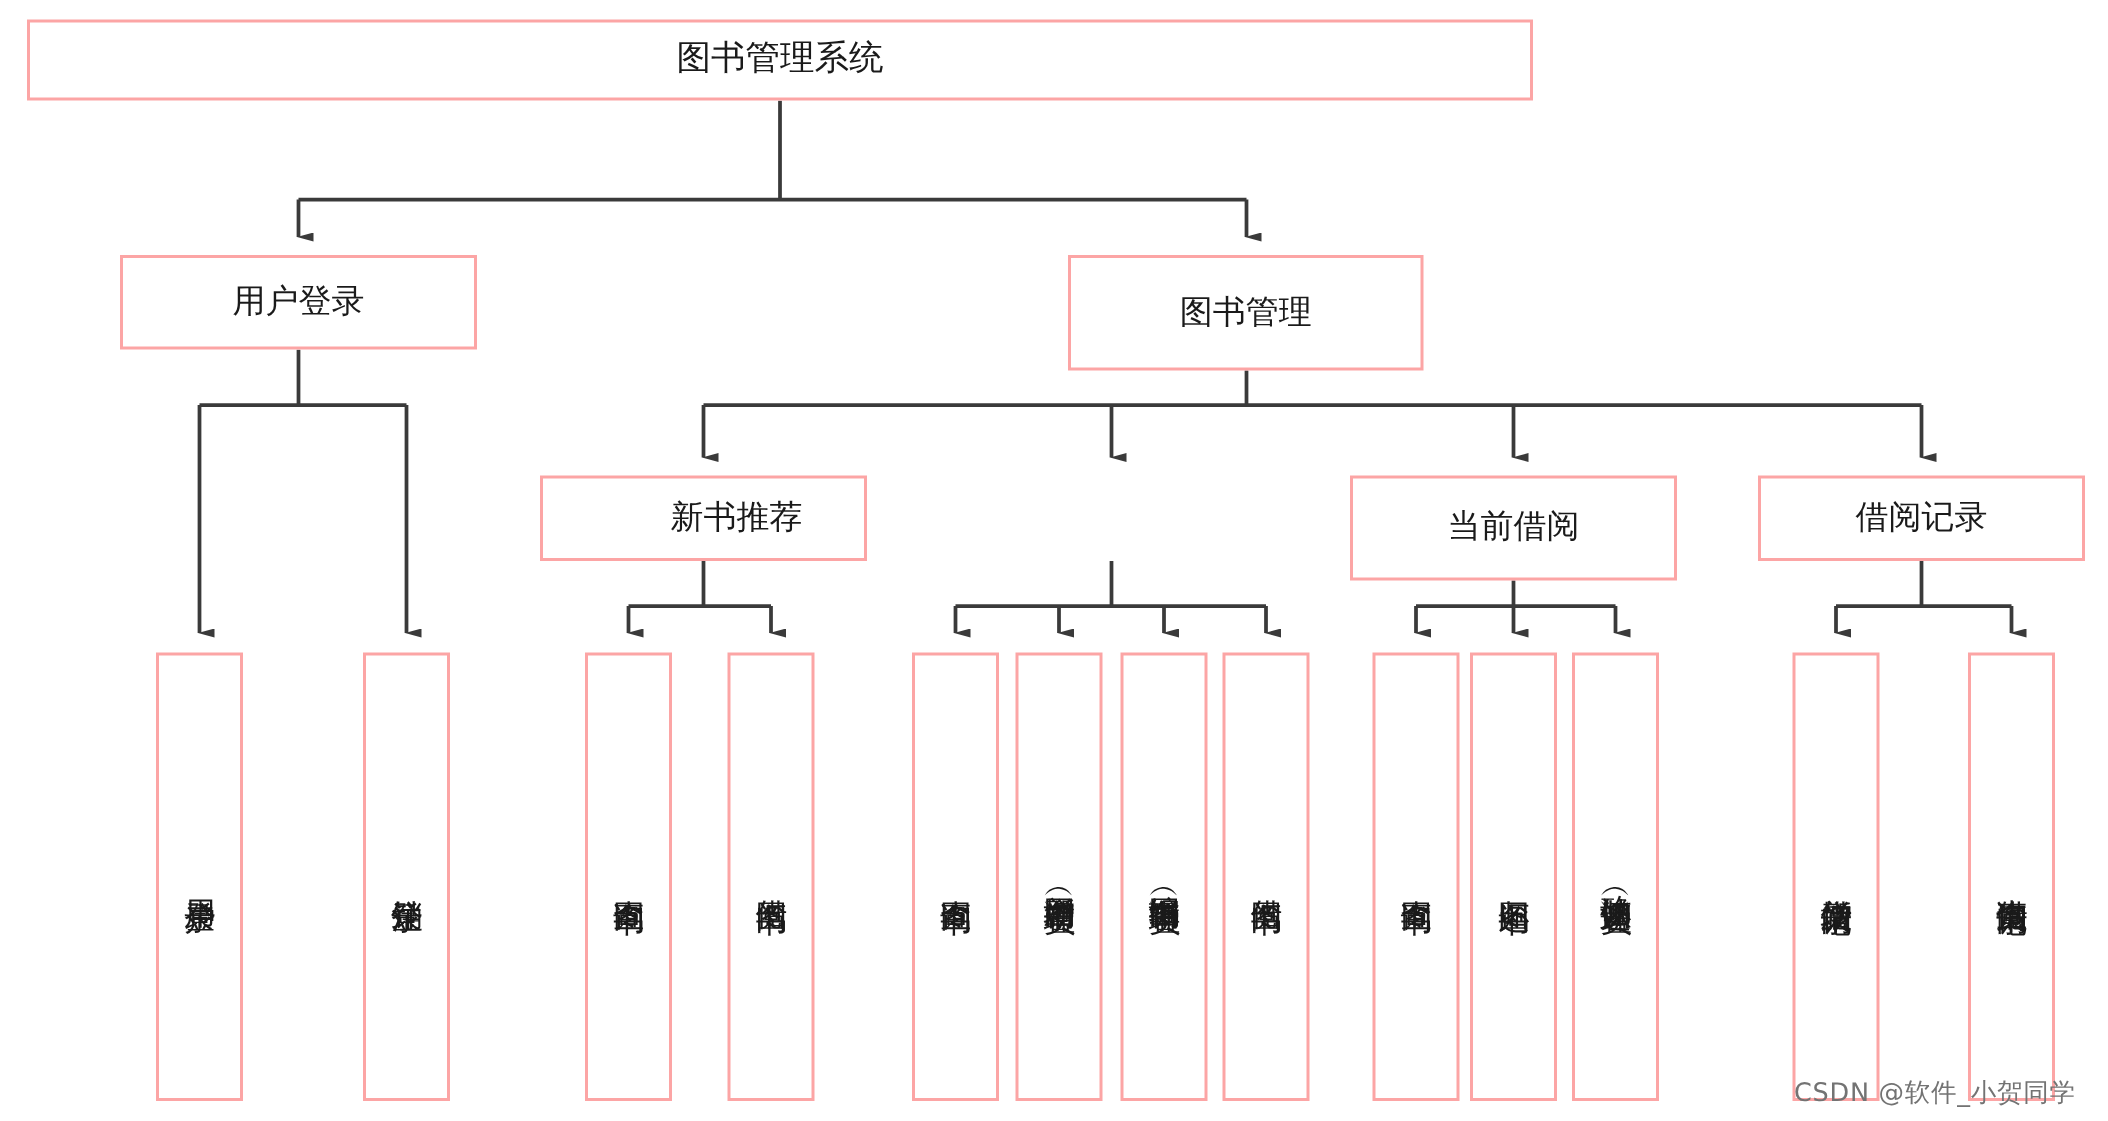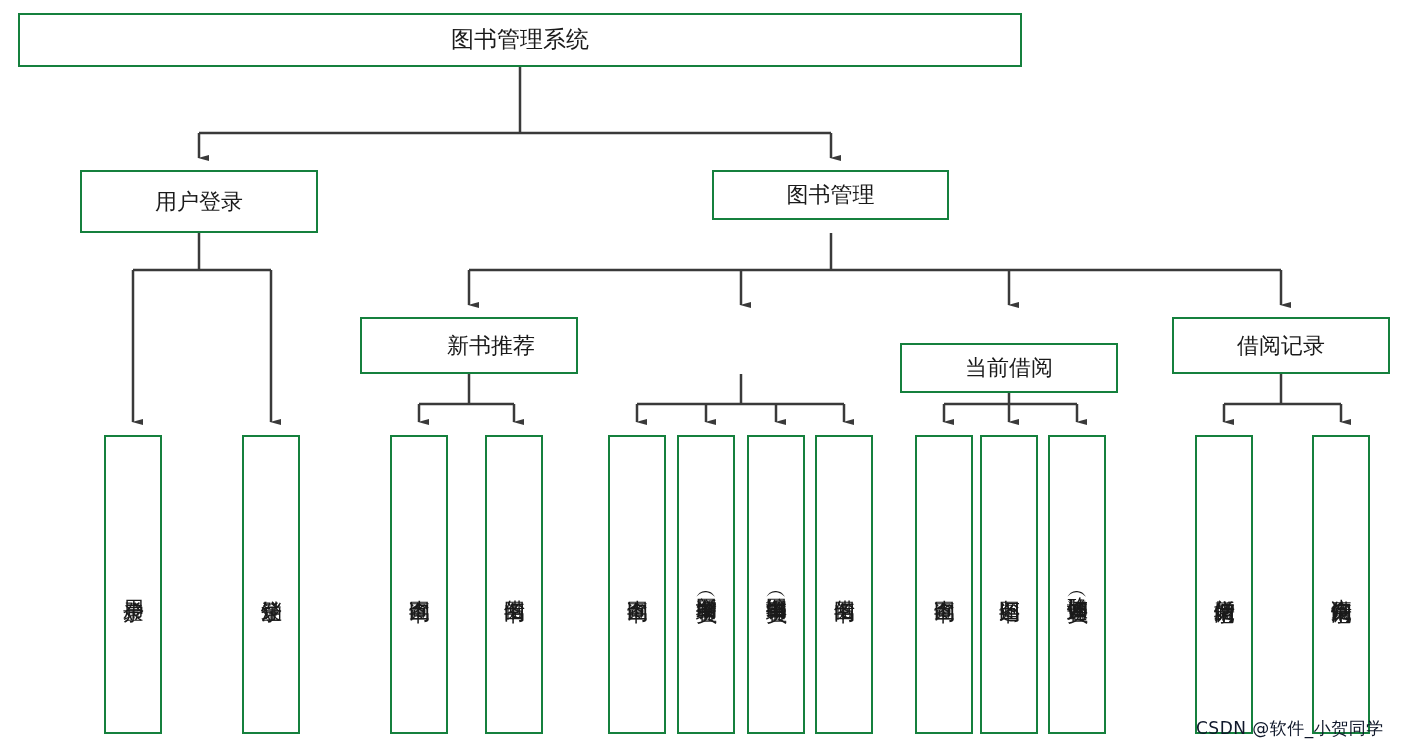--- a/index.html
+++ b/index.html
@@ -22,21 +22,21 @@
     position: absolute;
     left: 0;
     top: 0;
     width: 1405px;
     height: 747px;
     pointer-events: none;
   }
   .node {
     position: absolute;
     box-sizing: border-box;
-    border: 2px solid #15803d;
+    border: 2px solid #fca5a5;
     background: #ffffff;
     display: flex;
     align-items: center;
     justify-content: center;
     color: #1a1a1a;
     line-height: 1.18;
     text-align: center;
   }
   .node.root {
     font-size: 23px;
@@ -58,21 +58,21 @@
   }
   .node.leaf > span {
     writing-mode: vertical-rl;
     text-orientation: upright;
     display: block;
     max-height: 100%;
   }
   .watermark {
     position: absolute;
     font-size: 17px;
-    color: #0f172a;
+    color: #737373;
     letter-spacing: 0.5px;
     white-space: nowrap;
     user-select: none;
   }
 </style>
 </head>
 <body>
 
 <div id="diagram-canvas">
 
@@ -126,28 +126,28 @@
     </g>
   </svg>
 
   <div class="node root" style="left:18px; top:13px; width:1004px; height:54px;">
     <span>图书管理系统</span>
   </div>
 
   <div class="node level2" style="left:80px; top:170px; width:238px; height:63px;">
     <span>用户登录</span>
   </div>
-  <div class="node level2" style="left:712px; top:170px; width:237px; height:50px;">
+  <div class="node level2" style="left:712px; top:170px; width:237px; height:77px;">
     <span>图书管理</span>
   </div>
 
   <div class="node level3" style="left:360px; top:317px; width:218px; height:57px;padding-left:44px;">
     <span>新书推荐</span>
   </div>
-  <div class="node level3" style="left:900px; top:317px; width:218px; height:50px;margin-top:26px;">
+  <div class="node level3" style="left:900px; top:317px; width:218px; height:70px;">
     <span>当前借阅</span>
   </div>
   <div class="node level3" style="left:1172px; top:317px; width:218px; height:57px;">
     <span>借阅记录</span>
   </div>
 
   <div class="node leaf" style="left:104px; top:435px; width:58px; height:299px;">
     <span>用户登录</span>
   </div>
   <div class="node leaf" style="left:242px; top:435px; width:58px; height:299px;">

